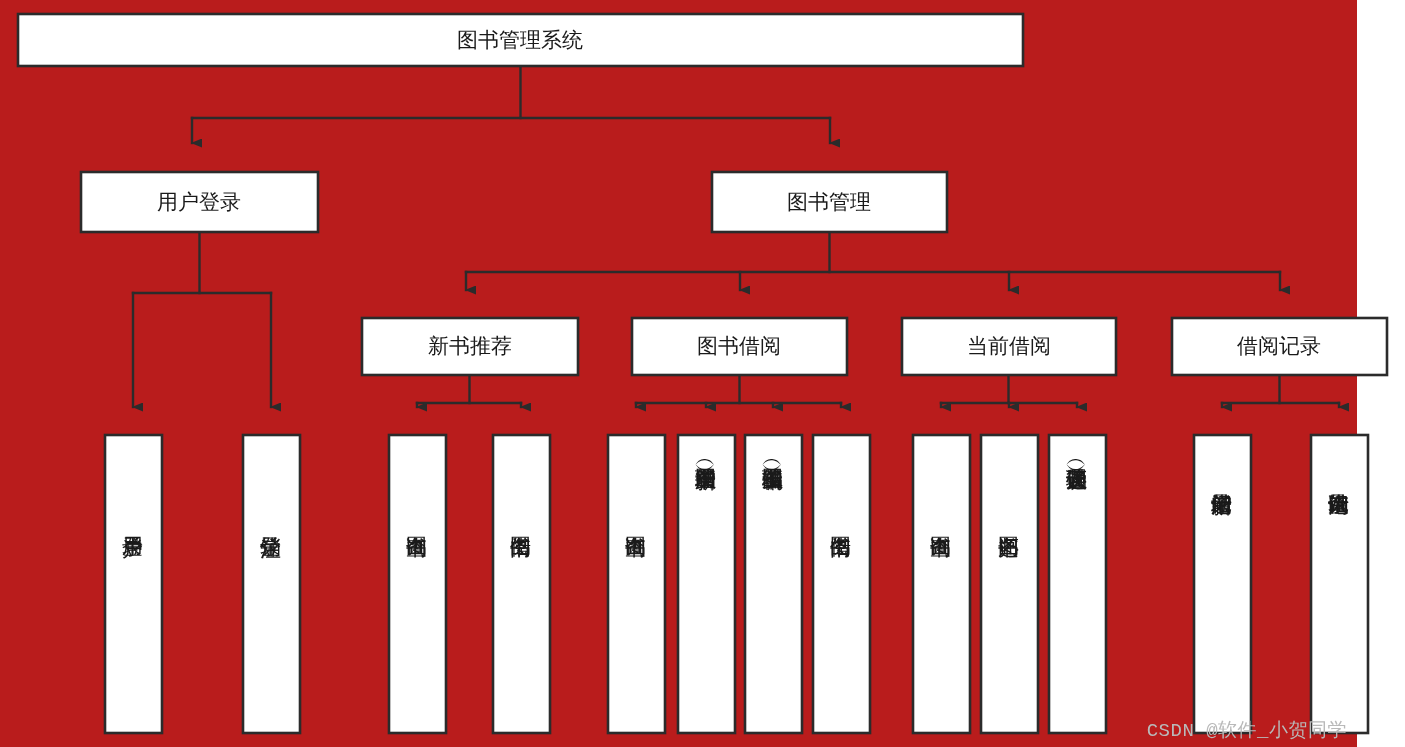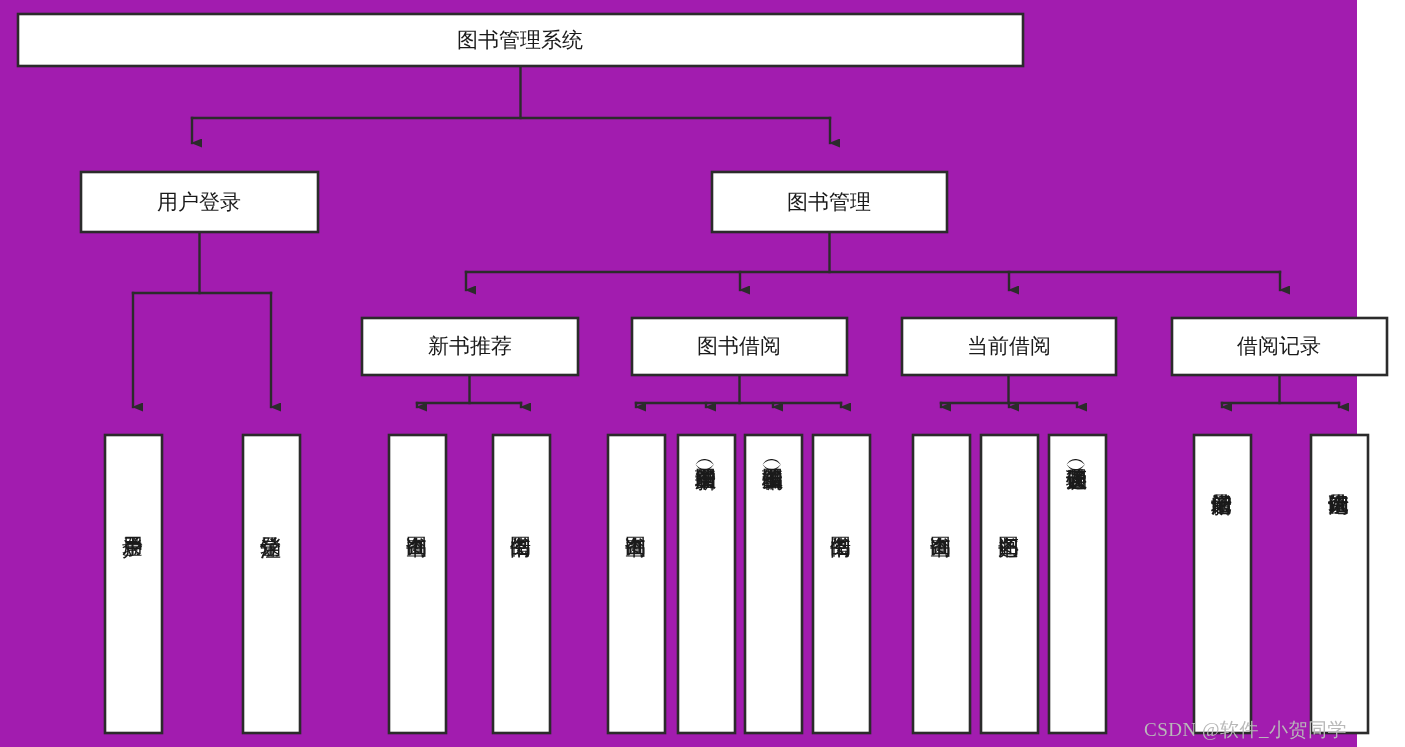--- a/index.html
+++ b/index.html
@@ -10,21 +10,21 @@
   body {
     width: 1405px;
     height: 747px;
     font-family: "Liberation Sans", "DejaVu Sans", sans-serif;
     overflow: hidden;
   }
   #diagram-root {
     position: relative;
     width: 1357px;
     height: 747px;
-    background: #a21caf;
+    background: #b91c1c;
   }
   svg#flow-svg {
     position: absolute;
     top: 0;
     left: 0;
     width: 1405px;
     height: 747px;
   }
   .node-box {
     fill: #ffffff;
@@ -47,21 +47,21 @@
   .node-label-v {
     font-family: "Liberation Sans", "DejaVu Sans", sans-serif;
     font-size: 21px;
     fill: #1a1a1a;
     text-anchor: middle;
   }
   .watermark-text {
     position: absolute;
     right: 10px;
     bottom: 4px;
-    font-family: Liberation Serif, serif;
+    font-family: Liberation Mono, monospace;
     font-size: 19px;
     color: #b9b9b9;
     white-space: nowrap;
     letter-spacing: 0.5px;
   }
 </style>
 </head>
 <body>
 
 <div id="diagram-root">

